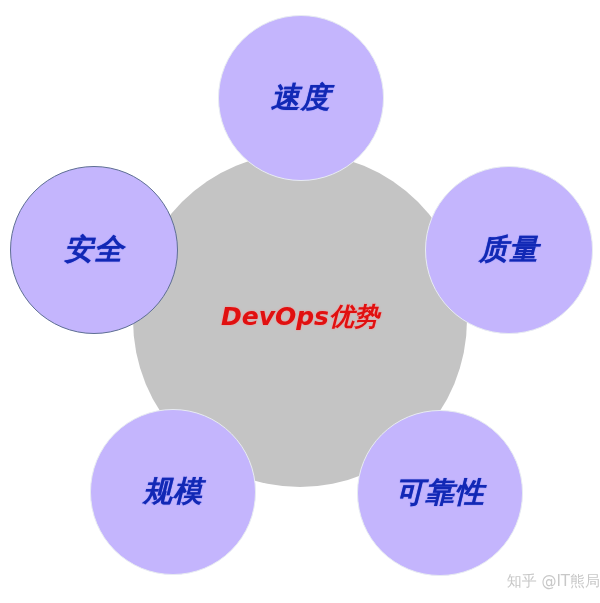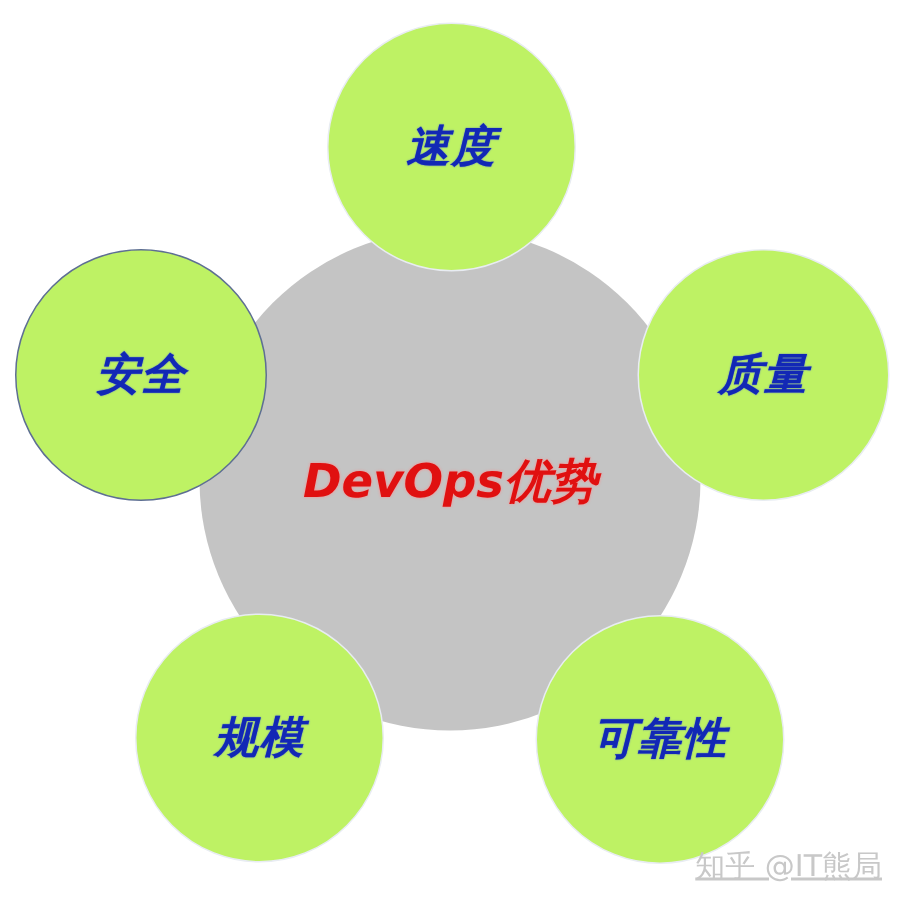--- a/index.html
+++ b/index.html
@@ -1,28 +1,28 @@
 <!DOCTYPE html>
 <html><head>
 <meta charset="utf-8">
 <style>
   html, body { margin: 0; padding: 0; background: #ffffff; }
   body { width: 600px; height: 603px; position: relative; overflow: hidden;
          font-family: "DejaVu Sans", sans-serif; }
   .circle { position: absolute; border-radius: 50%; box-sizing: border-box;
             display: flex; align-items: center; justify-content: center; }
   .center { background: #c4c4c4; }
-  .petal { background: #bef264; border: 1.5px solid #e8ecf2; }
+  .petal { background: #c4b5fd; border: 1.5px solid #e8ecf2; }
   .petal.outlined { border: 1.5px solid #5e6f93; }
   .label { font-weight: bold; font-style: italic; font-size: 29px; color: #1228b5;
            letter-spacing: 1px; text-shadow: 0 0 1px #3a50d8; }
   .center-label { position: absolute; left: 0; width: 600px; top: 300px; text-align: center;
-                  font-weight: bold; font-style: italic; font-size: 31px; color: #e01010;
+                  font-weight: bold; font-style: italic; font-size: 25px; color: #e01010;
                   text-shadow: 0 0 2px #ff8a8a; }
-  .watermark { position: absolute; right: 12px; bottom: 12px; font-size: 20px; color: #c8c8c8; text-decoration: underline; }
+  .watermark { position: absolute; right: 0; bottom: 12px; font-size: 15px; color: #c8c8c8; }
 </style>
 </head>
 <body>
 
 <div>
   <div class="circle center" style="left:133px; top:153px; width:334px; height:334px;"></div>
 
   <div class="circle petal" style="left:218px; top:15px; width:166px; height:166px;">
     <span class="label">速度</span>
   </div>

